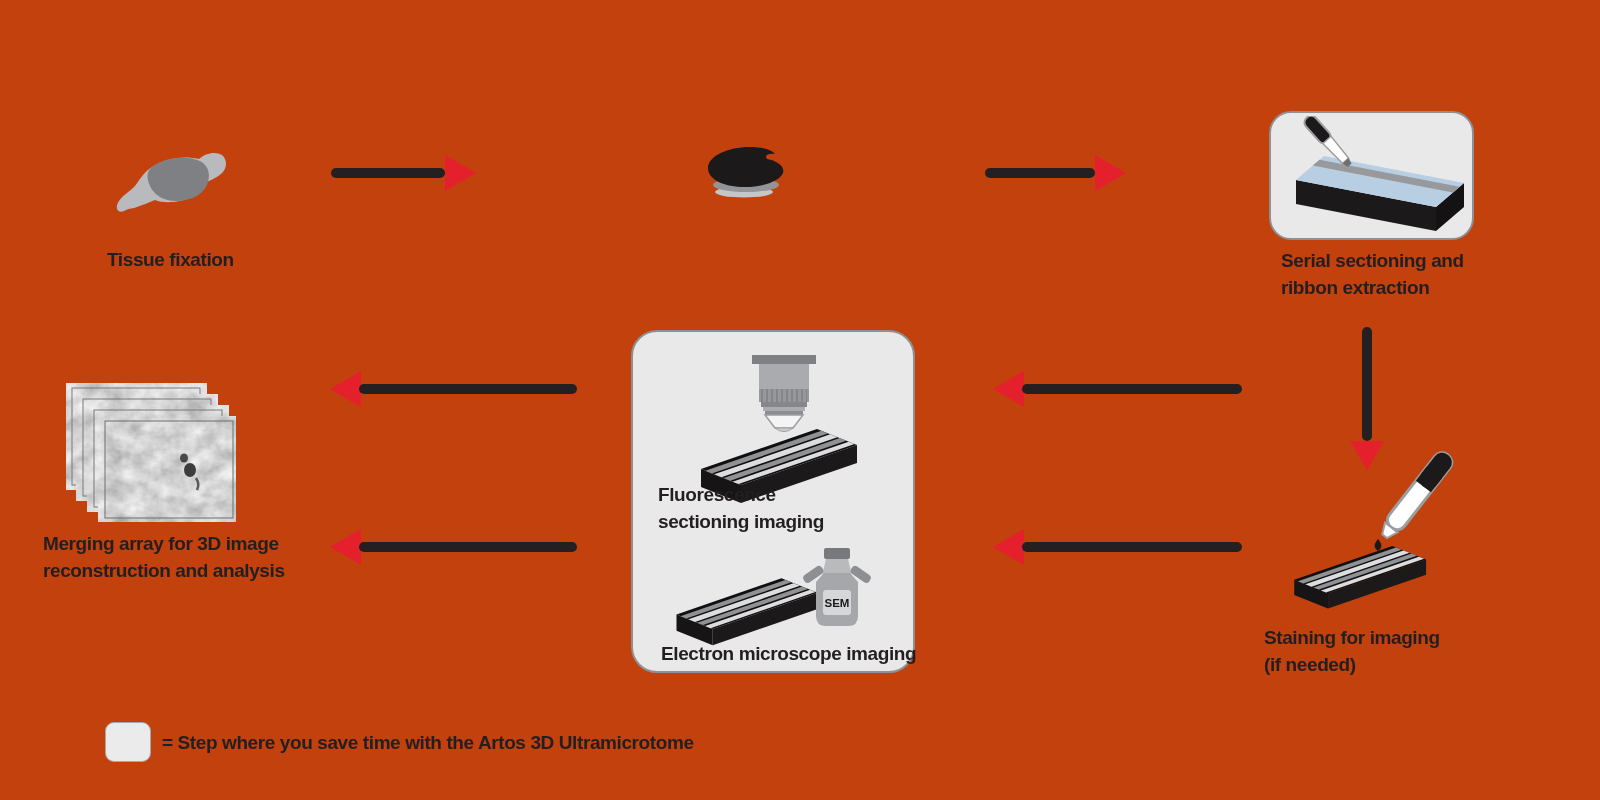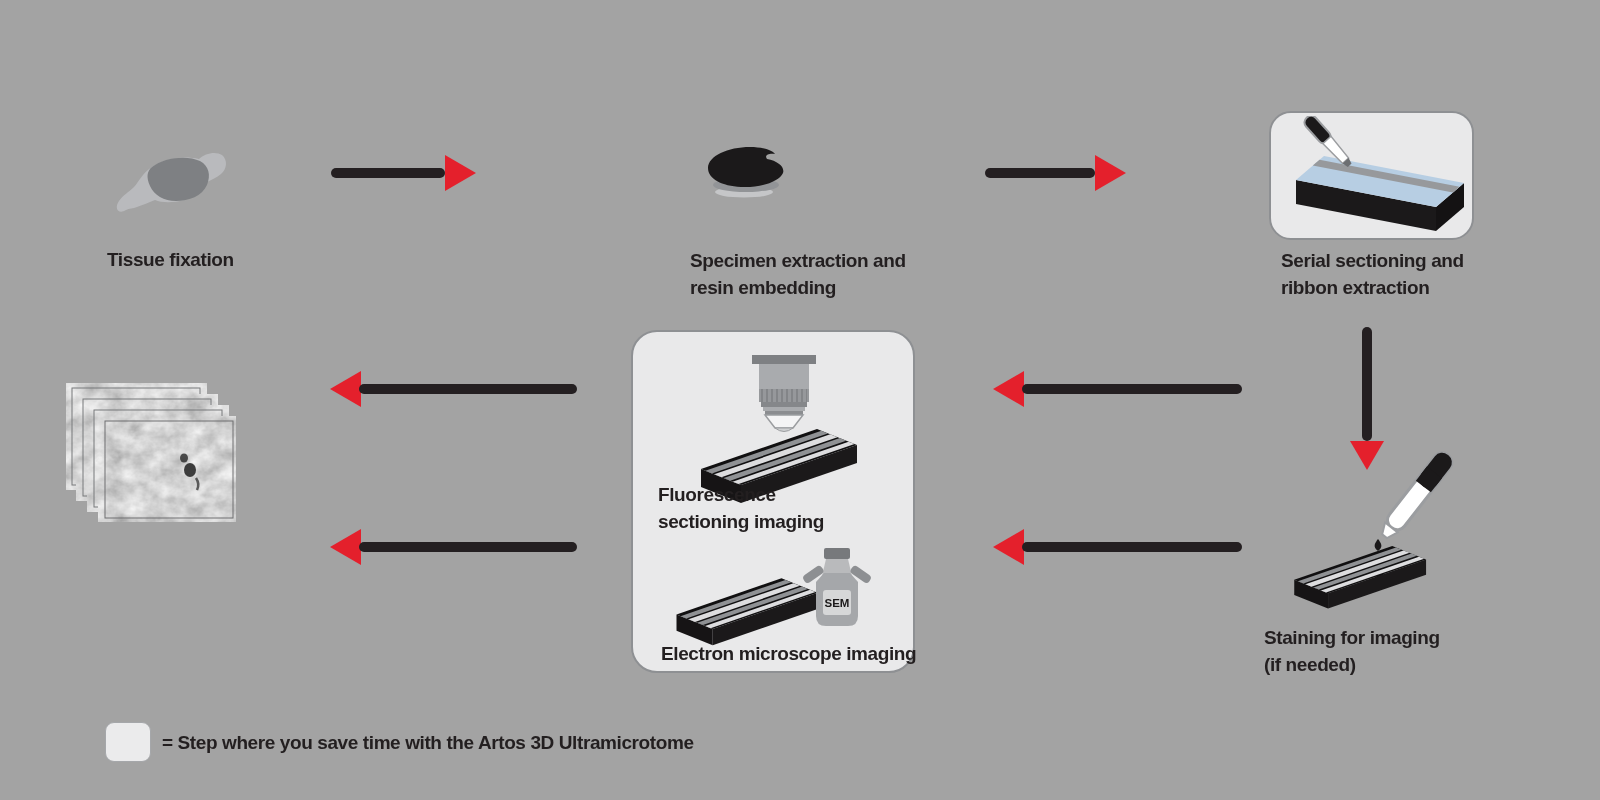--- a/index.html
+++ b/index.html
@@ -1,18 +1,18 @@
 <!DOCTYPE html>
 <html><head>
 <meta charset="utf-8">
 <style>
   html,body { margin:0; padding:0; }
   #canvas {
     position:relative; width:1600px; height:800px;
-    background:#a3a3a3; overflow:hidden;
+    background:#c2410c; overflow:hidden;
     font-family:"Liberation Sans", sans-serif;
   }
   .label {
     position:absolute; color:#231f20;
     font-weight:bold; font-size:19px; line-height:27px;
     letter-spacing:-0.4px; white-space:nowrap;
   }
   .hl-box {
     position:absolute; background:#e9e9ea;
     border:2.5px solid #8e9093; border-radius:24px;
@@ -62,24 +62,20 @@
   </div>
 
   <div class="arrow-line" style="left:331px; top:168px; width:114px"></div>
   <div class="head right" style="left:445px; top:155px"></div>
 
   <svg class="icon" style="left:702px; top:142px" width="100" height="58" viewBox="0 0 100 58">
     <ellipse cx="42" cy="50" rx="29" ry="5.5" fill="#c5c6c8"></ellipse>
     <ellipse cx="44" cy="43" rx="33" ry="7" fill="#929497"></ellipse>
     <path fill="#1b191a" d="M6 26 C6 14 26 5 48 5 C60 5 70 8 73 12 C67 11 62 13 65 17 C76 19 83 25 81 31 C77 40 58 46 39 45 C20 44 6 37 6 26 Z"></path>
   </svg>
-  <div class="label" style="left:690px; top:247px">
-    <div>Specimen extraction and</div>
-    <div>resin embedding</div>
-  </div>
 
   <div class="arrow-line" style="left:985px; top:168px; width:110px"></div>
   <div class="head right" style="left:1095px; top:155px"></div>
 
   <div class="hl-box" style="left:1269px; top:111px; width:205px; height:129px; border-radius:22px"></div>
   <svg class="icon" style="left:1276px; top:116px" width="196" height="126" viewBox="0 0 196 126">
     <polygon points="20,64 160,91 160,115 20,88" fill="#1b191a"></polygon>
     <polygon points="160,91 188,67 188,91 160,115" fill="#141213"></polygon>
     <polygon points="48,40 188,67 160,91 20,64" fill="#b7cee3"></polygon>
     <polygon points="43.5,43.8 183.5,70.8 176.8,76.6 36.8,49.6" fill="#97999c"></polygon>
@@ -179,17 +175,21 @@
       <rect x="28" y="28" width="128" height="97" fill="none" stroke="#77787a" stroke-width="1"></rect>
     </g>
     <g>
       <rect x="39" y="39" width="128" height="97" fill="#a0a0a0" filter="url(#emnoise)"></rect>
       <ellipse cx="124" cy="88" rx="6" ry="7" fill="#2a2a2a" opacity="0.9"></ellipse>
       <ellipse cx="118" cy="76" rx="4" ry="4.5" fill="#333" opacity="0.85"></ellipse>
       <path d="M130,96 q4,6 1,12" stroke="#3a3a3a" stroke-width="2.5" fill="none" opacity="0.8"></path>
       <rect x="39" y="39" width="128" height="97" fill="none" stroke="#6e6f71" stroke-width="1"></rect>
     </g>
   </svg>
+  <div class="label" style="left:43px; top:530px">
+    <div>Merging array for 3D image</div>
+    <div>reconstruction and analysis</div>
+  </div>
 
   <div class="swatch"></div>
   <div class="label" style="left:162px; top:729px">= Step where you save time with the Artos 3D Ultramicrotome</div>
 
 </div>
 
 </body></html>

